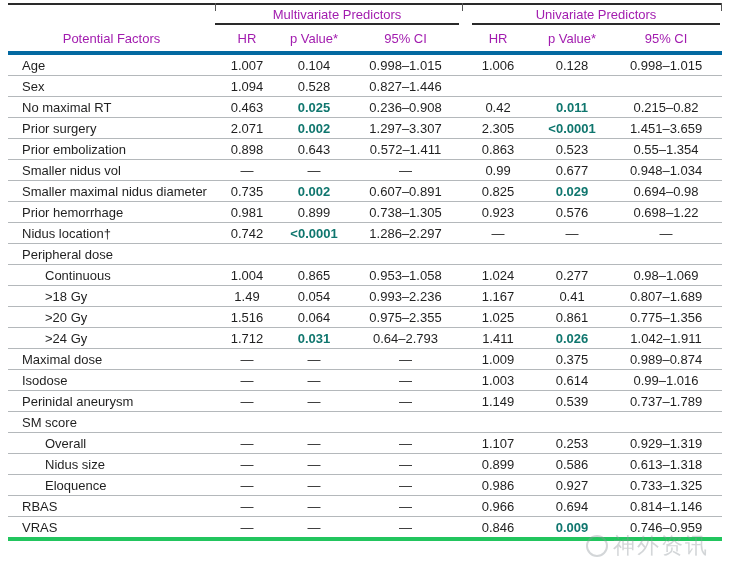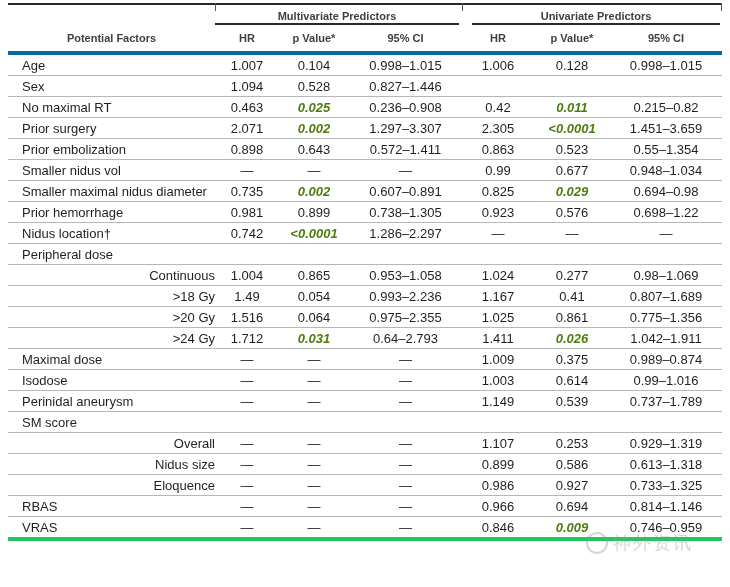--- a/index.html
+++ b/index.html
@@ -2,42 +2,42 @@
 <html><head>
 <meta charset="utf-8">
 <style>
   html,body { margin:0; padding:0; background:#ffffff; }
   .page {
     position:relative; width:730px; height:587px; background:#ffffff;
     font-family:"Liberation Sans","DejaVu Sans",sans-serif; color:#1f1f1f;
     overflow:hidden;
   }
   table { border-collapse:collapse; table-layout:fixed; width:714px; margin:3px 0 0 8px; }
-  th { font-weight:bold; padding:0; font-size:11px; color:#404040; }
+  th { font-weight:normal; padding:0; font-size:13px; color:#a21caf; }
   .group-row th { border-top:2px solid #2a2a2a; height:20px; vertical-align:bottom; }
   .group-label { border-bottom:2px solid #2a2a2a; text-align:center; padding-bottom:1px; }
   .m-group .group-label { margin-right:3px; }
   .u-group .group-label { margin-left:10px; margin-right:2px; }
   .colhead-row th { height:26px; border-bottom:4px solid #0369a1; text-align:center; vertical-align:middle; }
   tbody td {
     height:20px; font-size:13px; text-align:center; padding:0;
     white-space:nowrap; overflow:hidden; color:#1f1f1f;
   }
   tbody tr + tr td { border-top:1px solid #b4b8bb; }
   tbody tr:last-child td { border-bottom:4px solid #22c55e; }
   td.label { text-align:left; padding-left:14px; }
-  td.label.indent { padding-left:37px;text-align:right; }
-  .boldval { font-weight:bold; color:#4d7c0f;font-style:italic; }
+  td.label.indent { padding-left:37px; }
+  .boldval { font-weight:bold; color:#0f766e; }
   .tick { position:absolute; top:3px; width:1px; height:8px; background:#555; }
   .watermark {
     position:absolute; left:586px; top:531px; display:flex; align-items:center; gap:5px;
     opacity:0.38; color:#8d959b; pointer-events:none;
   }
   .wm-ring { width:18px; height:18px; border:2px solid #8d959b; border-radius:50%; flex:0 0 auto; }
-  .wm-text { font-size:18px; letter-spacing:2px; white-space:nowrap; }
+  .wm-text { font-size:22px; letter-spacing:2px; white-space:nowrap; }
 </style>
 </head>
 <body>
 
 <div class="page">
 
   <div class="tick" style="left:215px"></div>
   <div class="tick" style="left:462px"></div>
   <div class="tick" style="left:721px"></div>
 

